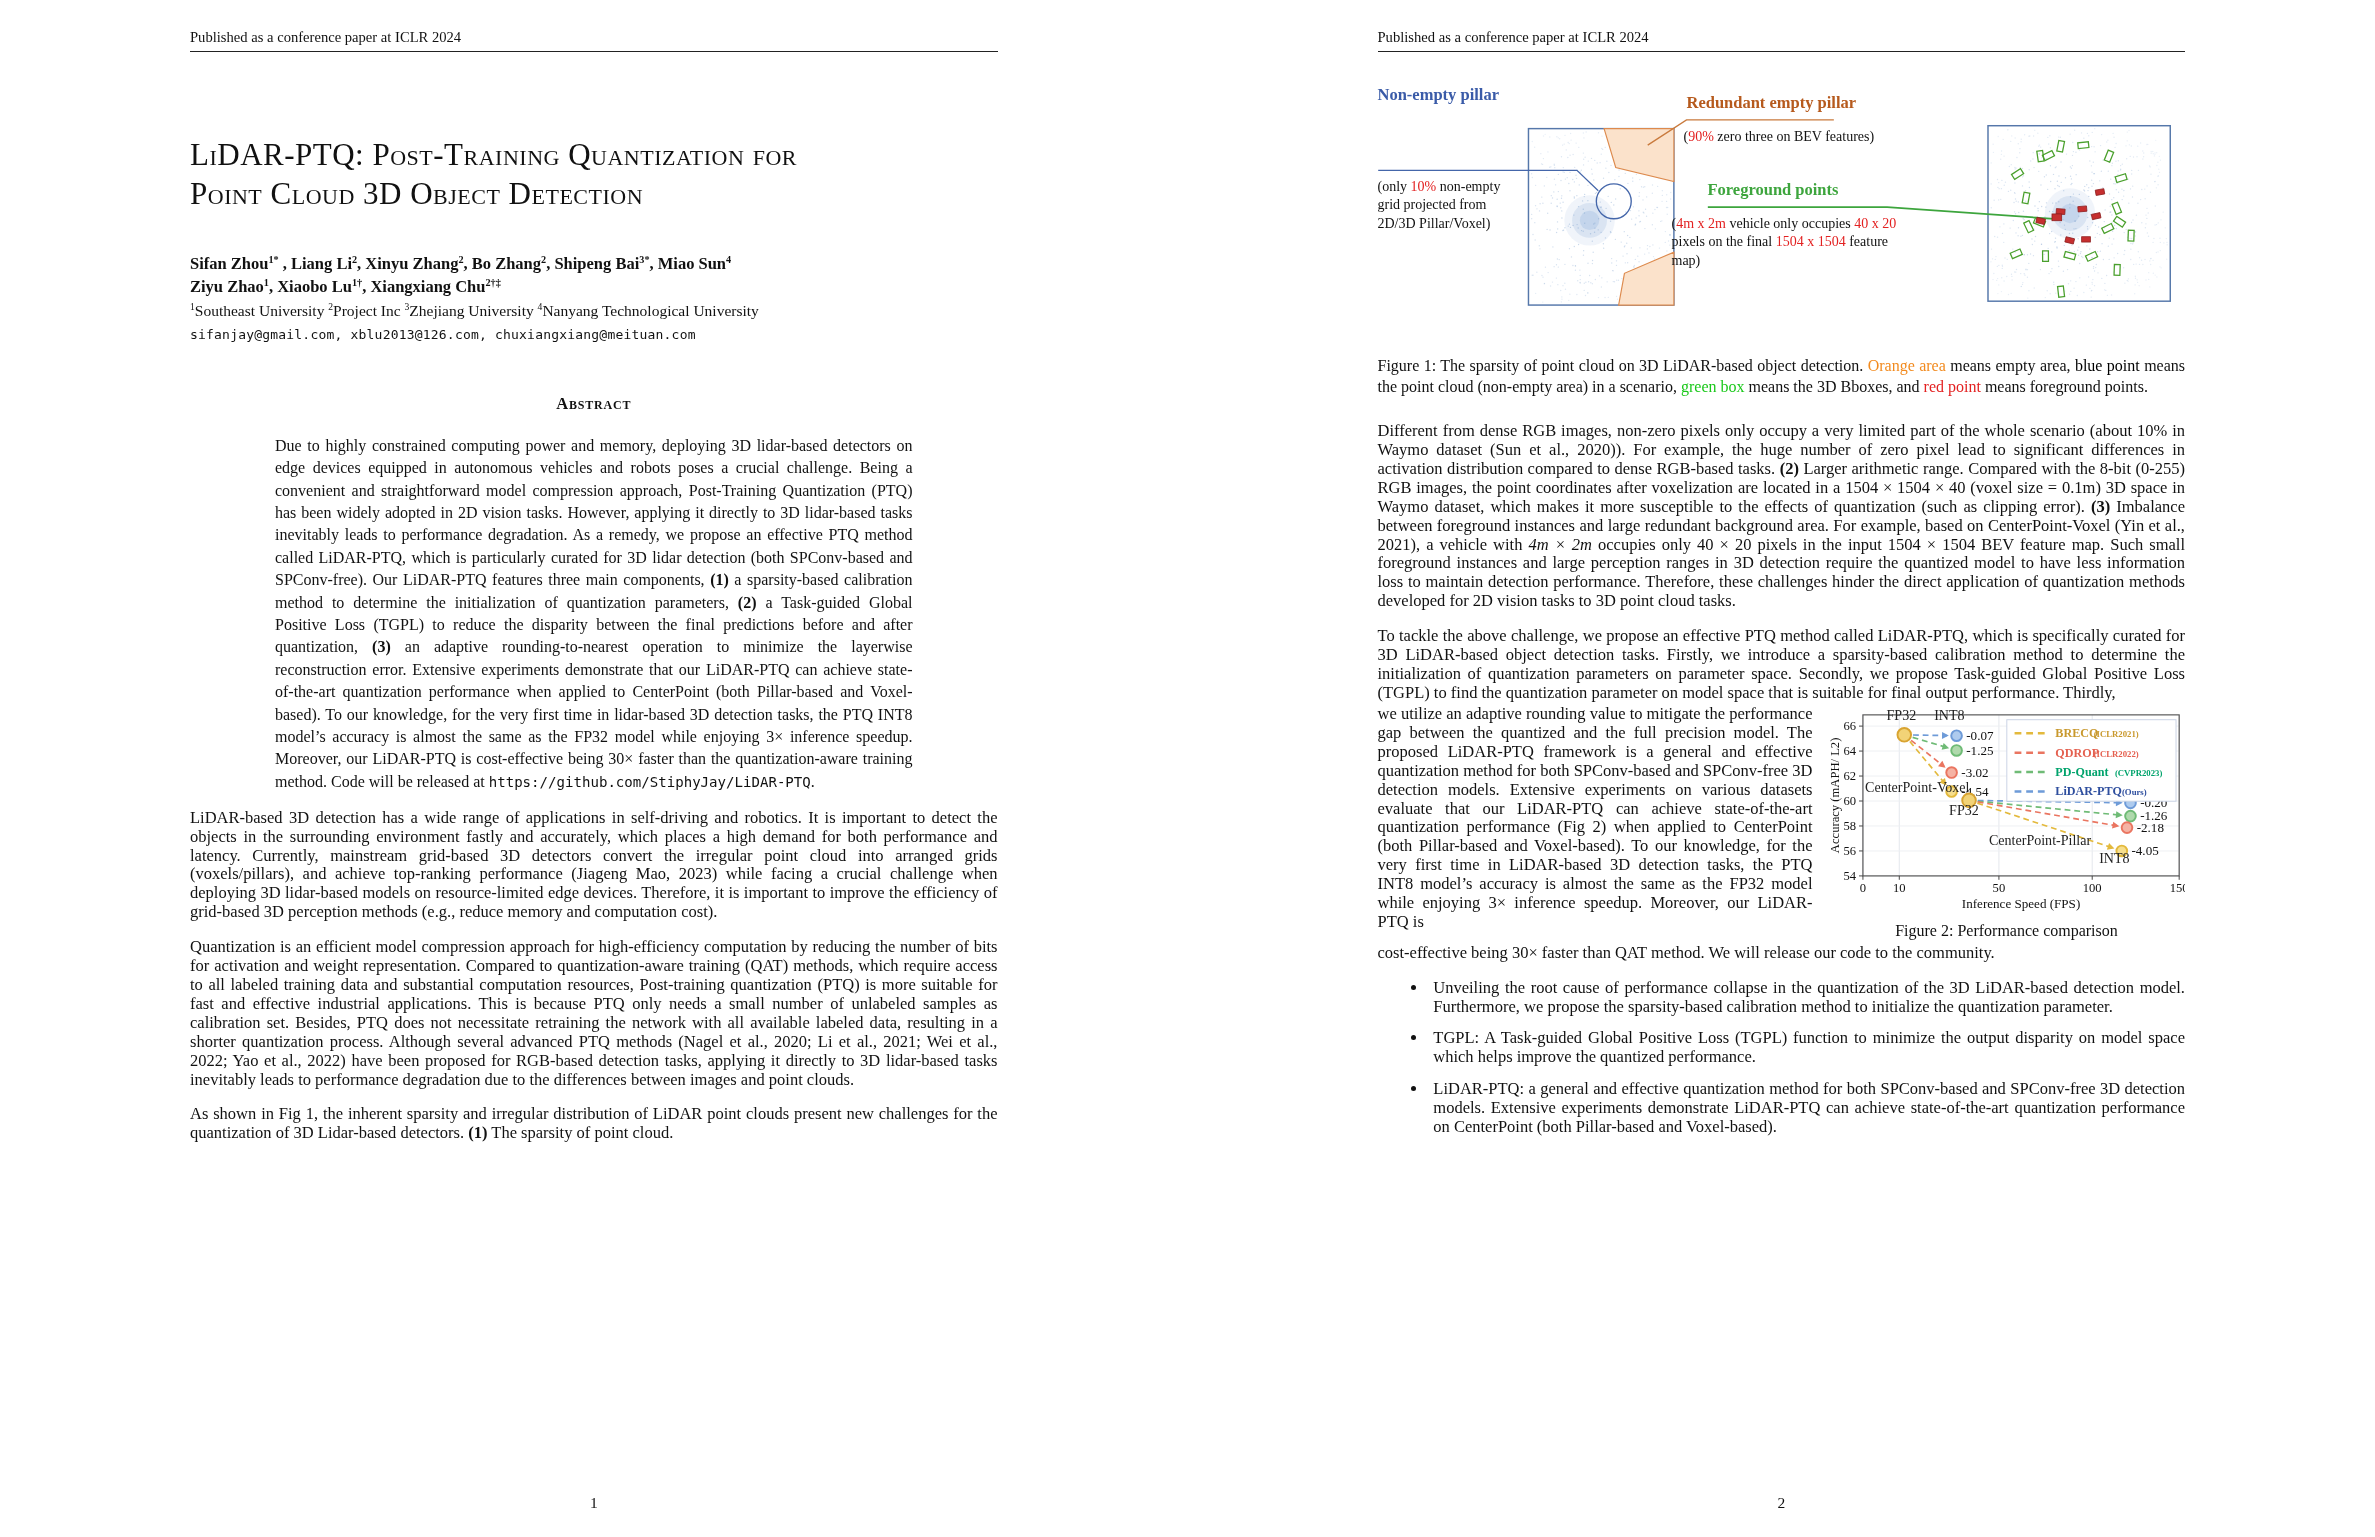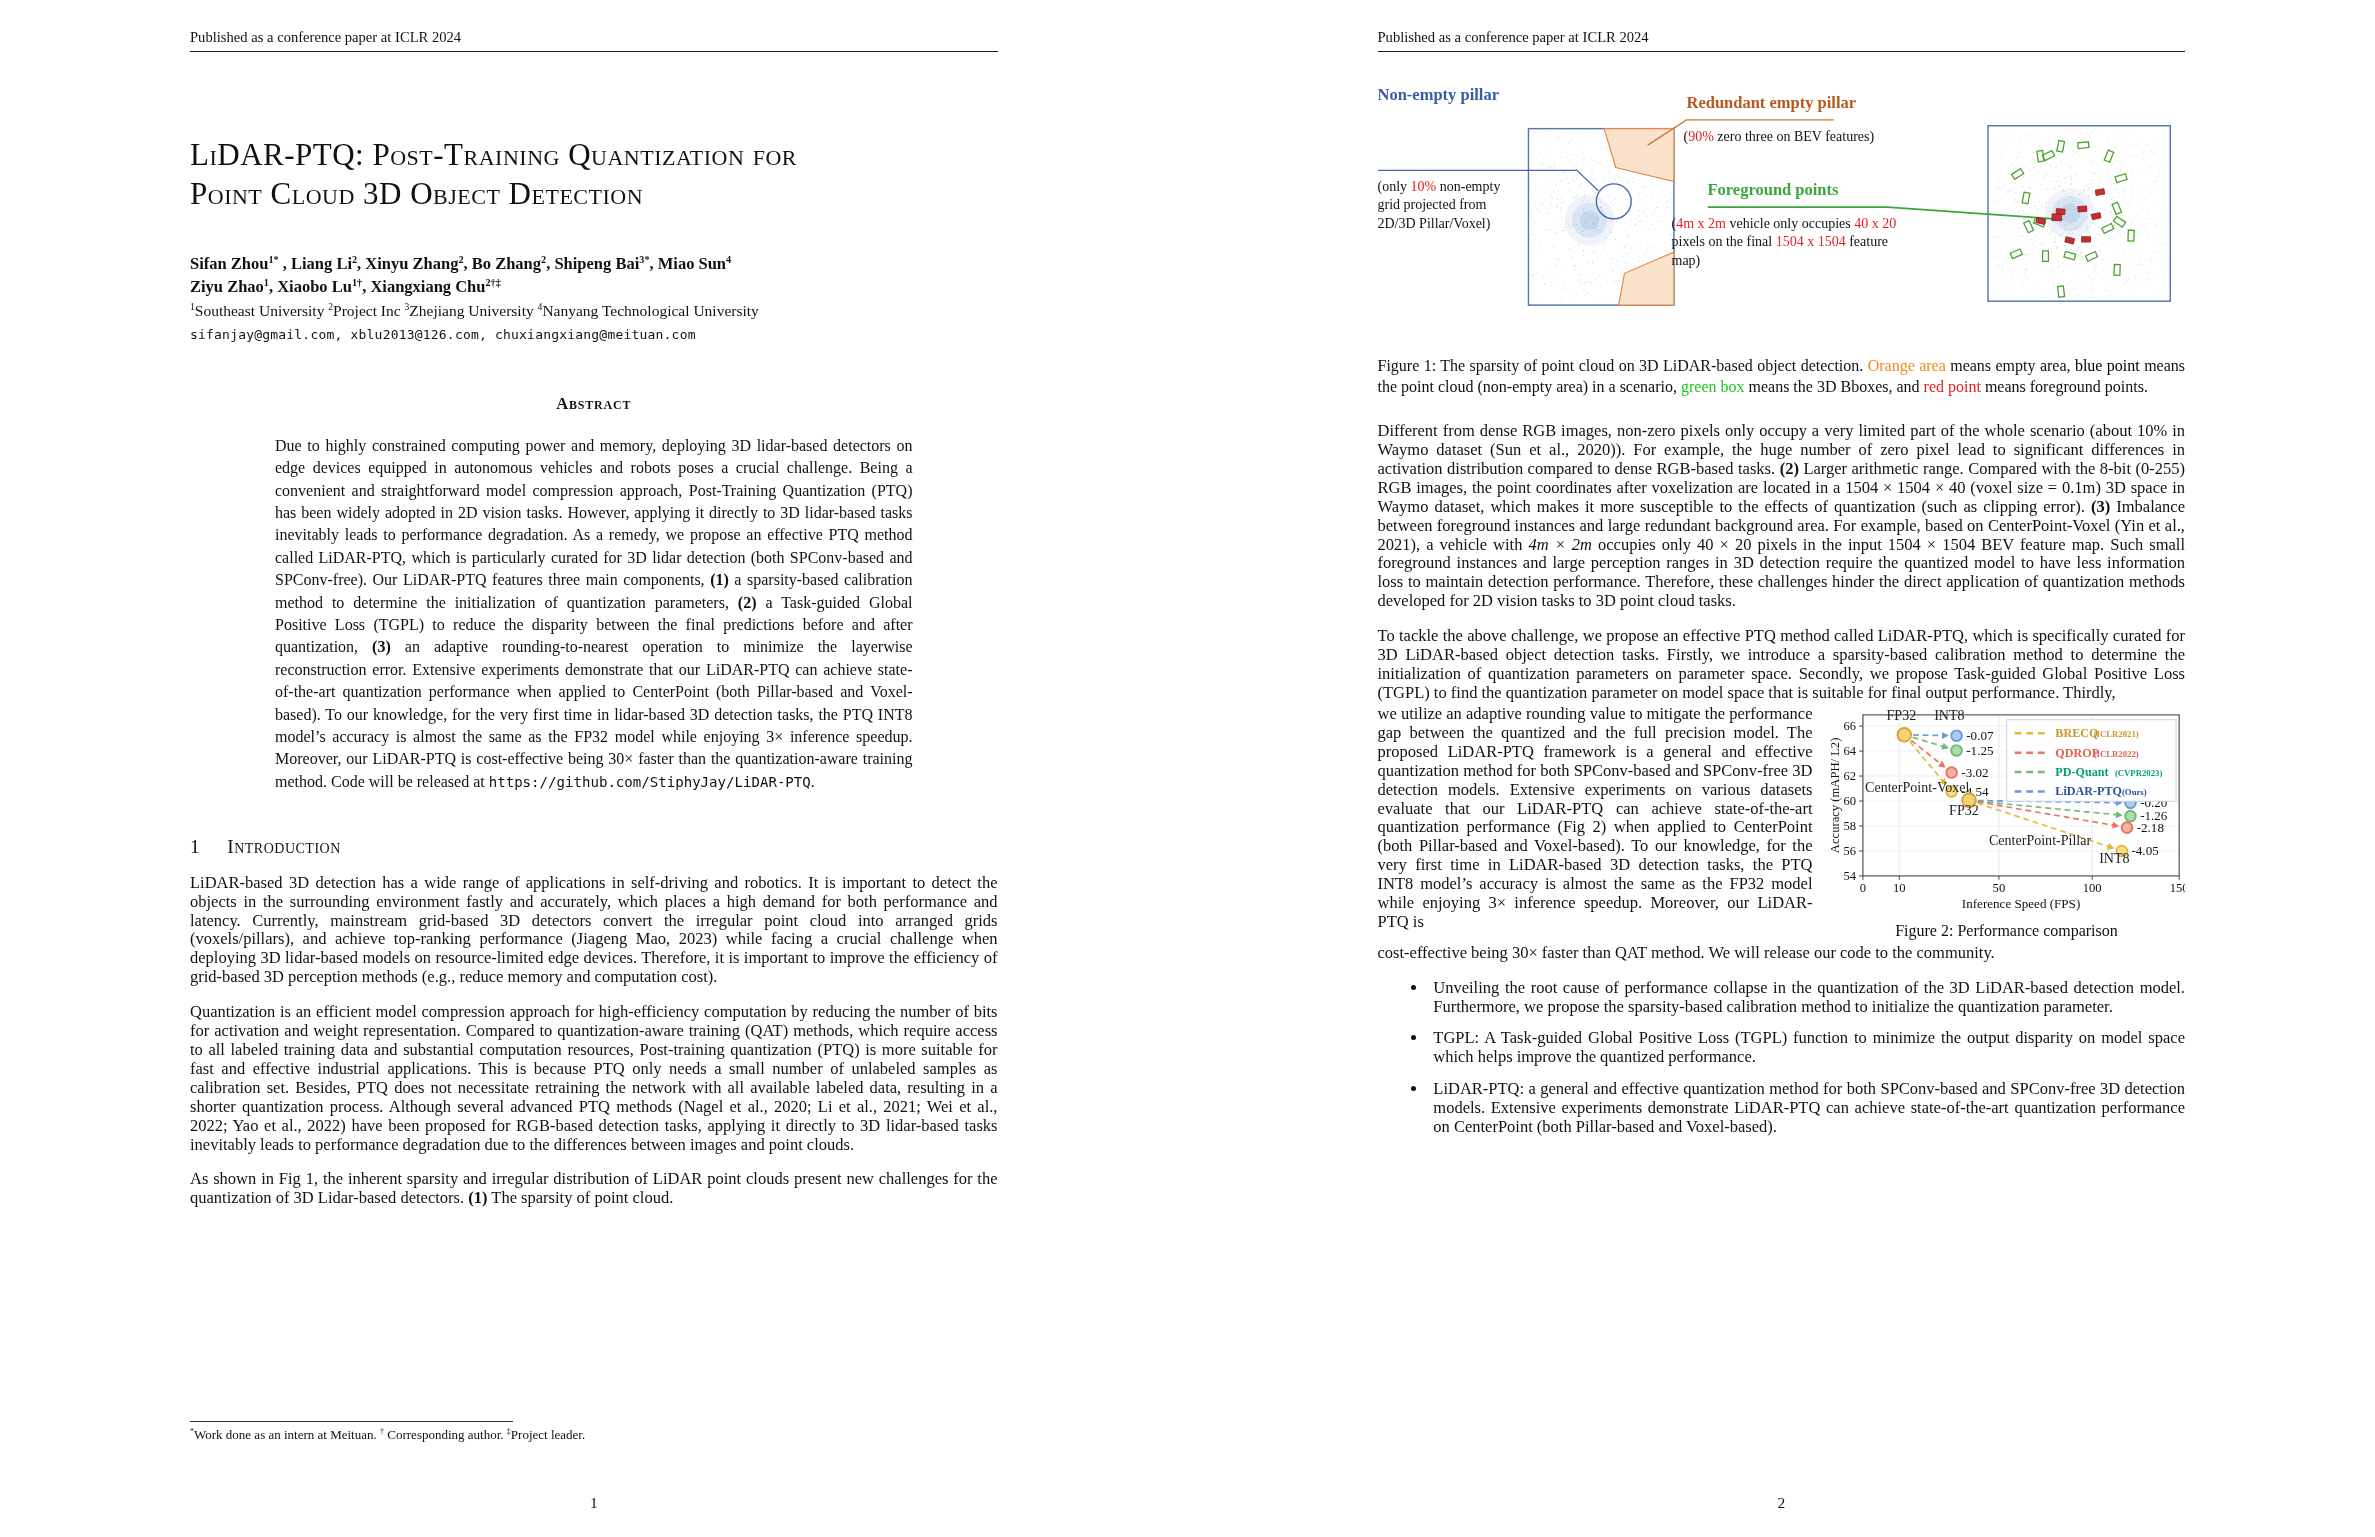--- a/index.html
+++ b/index.html
@@ -61,30 +61,25 @@
     <div class="authors">
       <div><span>Sifan Zhou</span><span class="rc-sup">1*</span><span> , Liang Li</span><span class="rc-sup">2</span><span>, Xinyu Zhang</span><span class="rc-sup">2</span><span>, Bo Zhang</span><span class="rc-sup">2</span><span>, Shipeng Bai</span><span class="rc-sup">3*</span><span>, Miao Sun</span><span class="rc-sup">4</span></div>
       <div><span>Ziyu Zhao</span><span class="rc-sup">1</span><span>, Xiaobo Lu</span><span class="rc-sup">1†</span><span>, Xiangxiang Chu</span><span class="rc-sup">2†‡</span></div>
     </div>
     <div class="affil"><span class="rc-sup">1</span><span>Southeast University </span><span class="rc-sup">2</span><span>Project Inc </span><span class="rc-sup">3</span><span>Zhejiang University </span><span class="rc-sup">4</span><span>Nanyang Technological University</span></div>
     <div class="emails">sifanjay@gmail.com, xblu2013@126.com, chuxiangxiang@meituan.com</div>
 
     <div class="abs-head">Abstract</div>
     <p class="abs-body"><span>Due to highly constrained computing power and memory, deploying 3D lidar-based detectors on edge devices equipped in autonomous vehicles and robots poses a crucial challenge. Being a convenient and straightforward model compression approach, Post-Training Quantization (PTQ) has been widely adopted in 2D vision tasks. However, applying it directly to 3D lidar-based tasks inevitably leads to performance degradation. As a remedy, we propose an effective PTQ method called LiDAR-PTQ, which is particularly curated for 3D lidar detection (both SPConv-based and SPConv-free). Our LiDAR-PTQ features three main components, </span><span class="rc-bold">(1)</span><span> a sparsity-based calibration method to determine the initialization of quantization parameters, </span><span class="rc-bold">(2)</span><span> a Task-guided Global Positive Loss (TGPL) to reduce the disparity between the final predictions before and after quantization, </span><span class="rc-bold">(3)</span><span> an adaptive rounding-to-nearest operation to minimize the layerwise reconstruction error. Extensive experiments demonstrate that our LiDAR-PTQ can achieve state-of-the-art quantization performance when applied to CenterPoint (both Pillar-based and Voxel-based). To our knowledge, for the very first time in lidar-based 3D detection tasks, the PTQ INT8 model’s accuracy is almost the same as the FP32 model while enjoying 3× inference speedup. Moreover, our LiDAR-PTQ is cost-effective being 30× faster than the quantization-aware training method. Code will be released at </span><span class="rc-mono">https://github.com/StiphyJay/LiDAR-PTQ</span><span>.</span></p>
 
-    <h2 class="sec"><span>1</span><span class="st" style="font-variant:small-caps">Introduction</span></h2>
 
     <p class="body"><span>LiDAR-based 3D detection has a wide range of applications in self-driving and robotics. It is important to detect the objects in the surrounding environment fastly and accurately, which places a high demand for both performance and latency. Currently, mainstream grid-based 3D detectors convert the irregular point cloud into arranged grids (voxels/pillars), and achieve top-ranking performance (Jiageng Mao, 2023) while facing a crucial challenge when deploying 3D lidar-based models on resource-limited edge devices. Therefore, it is important to improve the efficiency of grid-based 3D perception methods (e.g., reduce memory and computation cost).</span></p>
     <p class="body"><span>Quantization is an efficient model compression approach for high-efficiency computation by reducing the number of bits for activation and weight representation. Compared to quantization-aware training (QAT) methods, which require access to all labeled training data and substantial computation resources, Post-training quantization (PTQ) is more suitable for fast and effective industrial applications. This is because PTQ only needs a small number of unlabeled samples as calibration set. Besides, PTQ does not necessitate retraining the network with all available labeled data, resulting in a shorter quantization process. Although several advanced PTQ methods (Nagel et al., 2020; Li et al., 2021; Wei et al., 2022; Yao et al., 2022) have been proposed for RGB-based detection tasks, applying it directly to 3D lidar-based tasks inevitably leads to performance degradation due to the differences between images and point clouds.</span></p>
     <p class="body"><span>As shown in Fig 1, the inherent sparsity and irregular distribution of LiDAR point clouds present new challenges for the quantization of 3D Lidar-based detectors. </span><span class="rc-bold">(1)</span><span> The sparsity of point cloud.</span></p>
 
-    <div class="footnote">
-      <div class="rule"></div>
-      <span><span class="rc-sup">*</span><span>Work done as an intern at Meituan. </span><span class="rc-sup">†</span><span> Corresponding author. </span><span class="rc-sup">‡</span><span>Project leader.</span></span>
-    </div>
     <div class="pagenum">1</div>
   </div>
 
   <div class="page">
     <div class="hdr">Published as a conference paper at ICLR 2024</div>
 
     <div class="fig1">
       <svg id="fig1-svg" width="807" height="254" viewBox="0 0 832 262">
           <rect x="155" y="45" width="150" height="182" fill="#ffffff" stroke="#5577AA" stroke-width="1.5"></rect>
           <rect x="629" y="42" width="188" height="181" fill="#ffffff" stroke="#5577AA" stroke-width="1.5"></rect>

